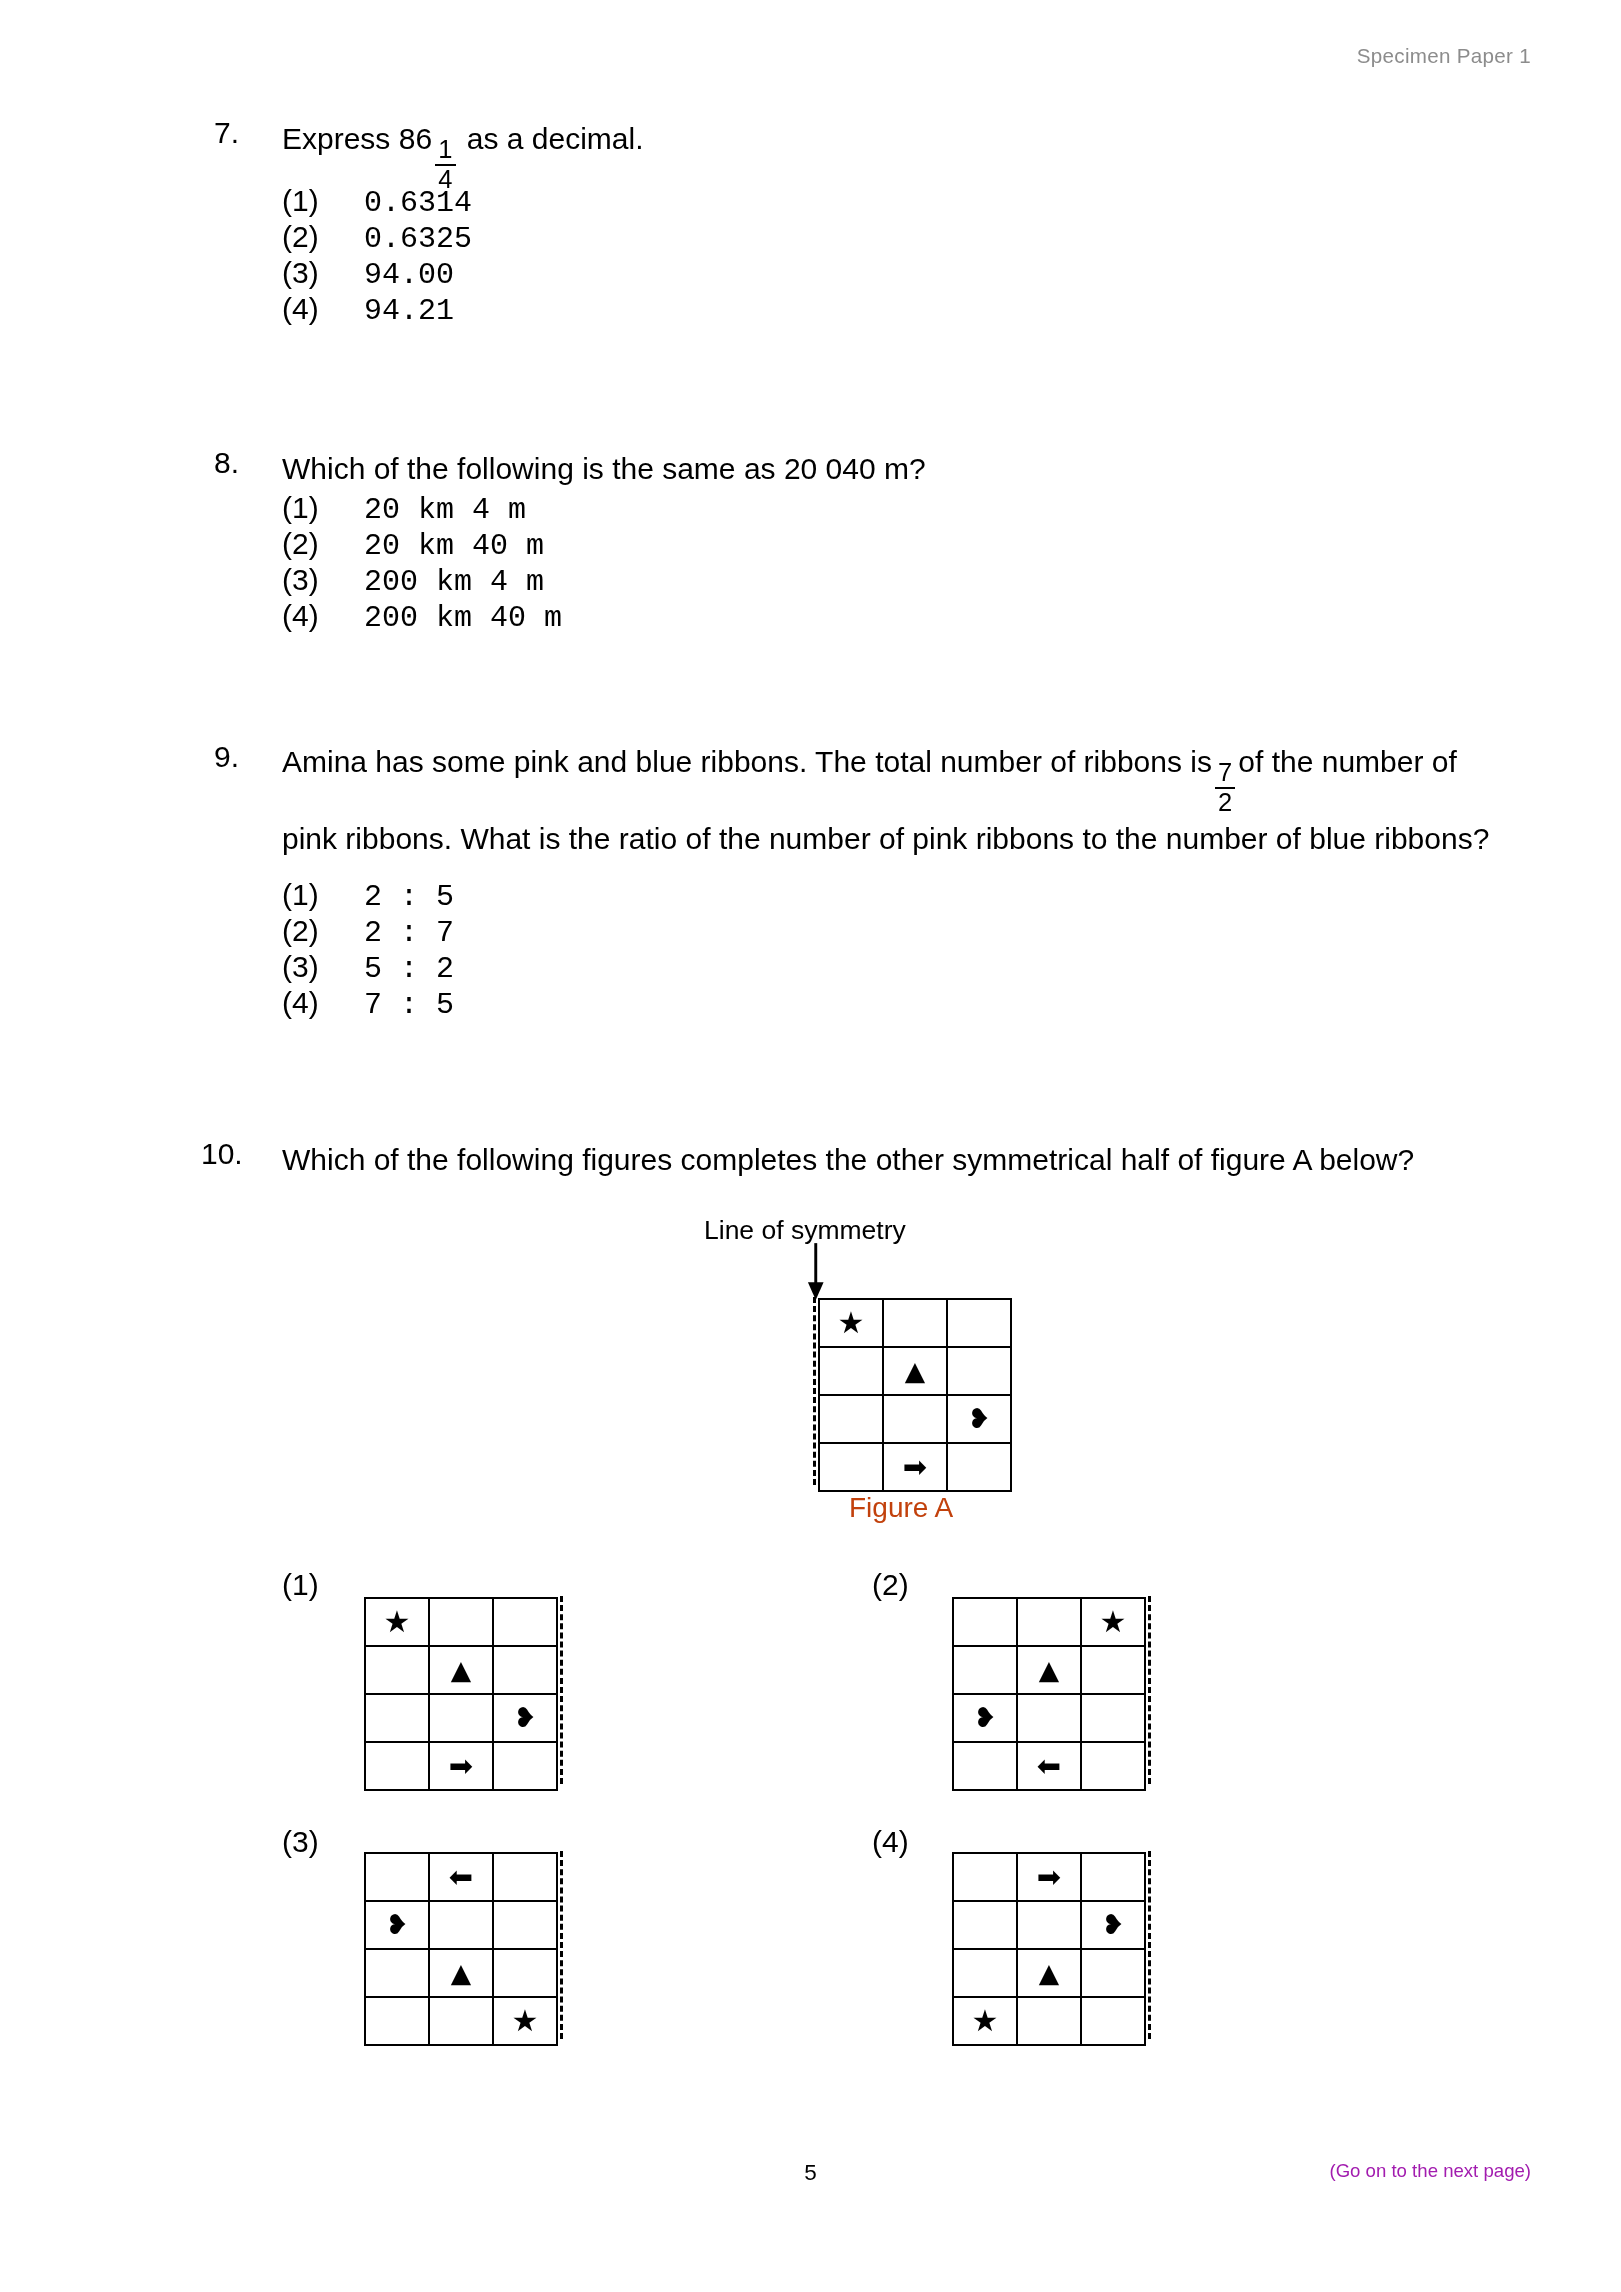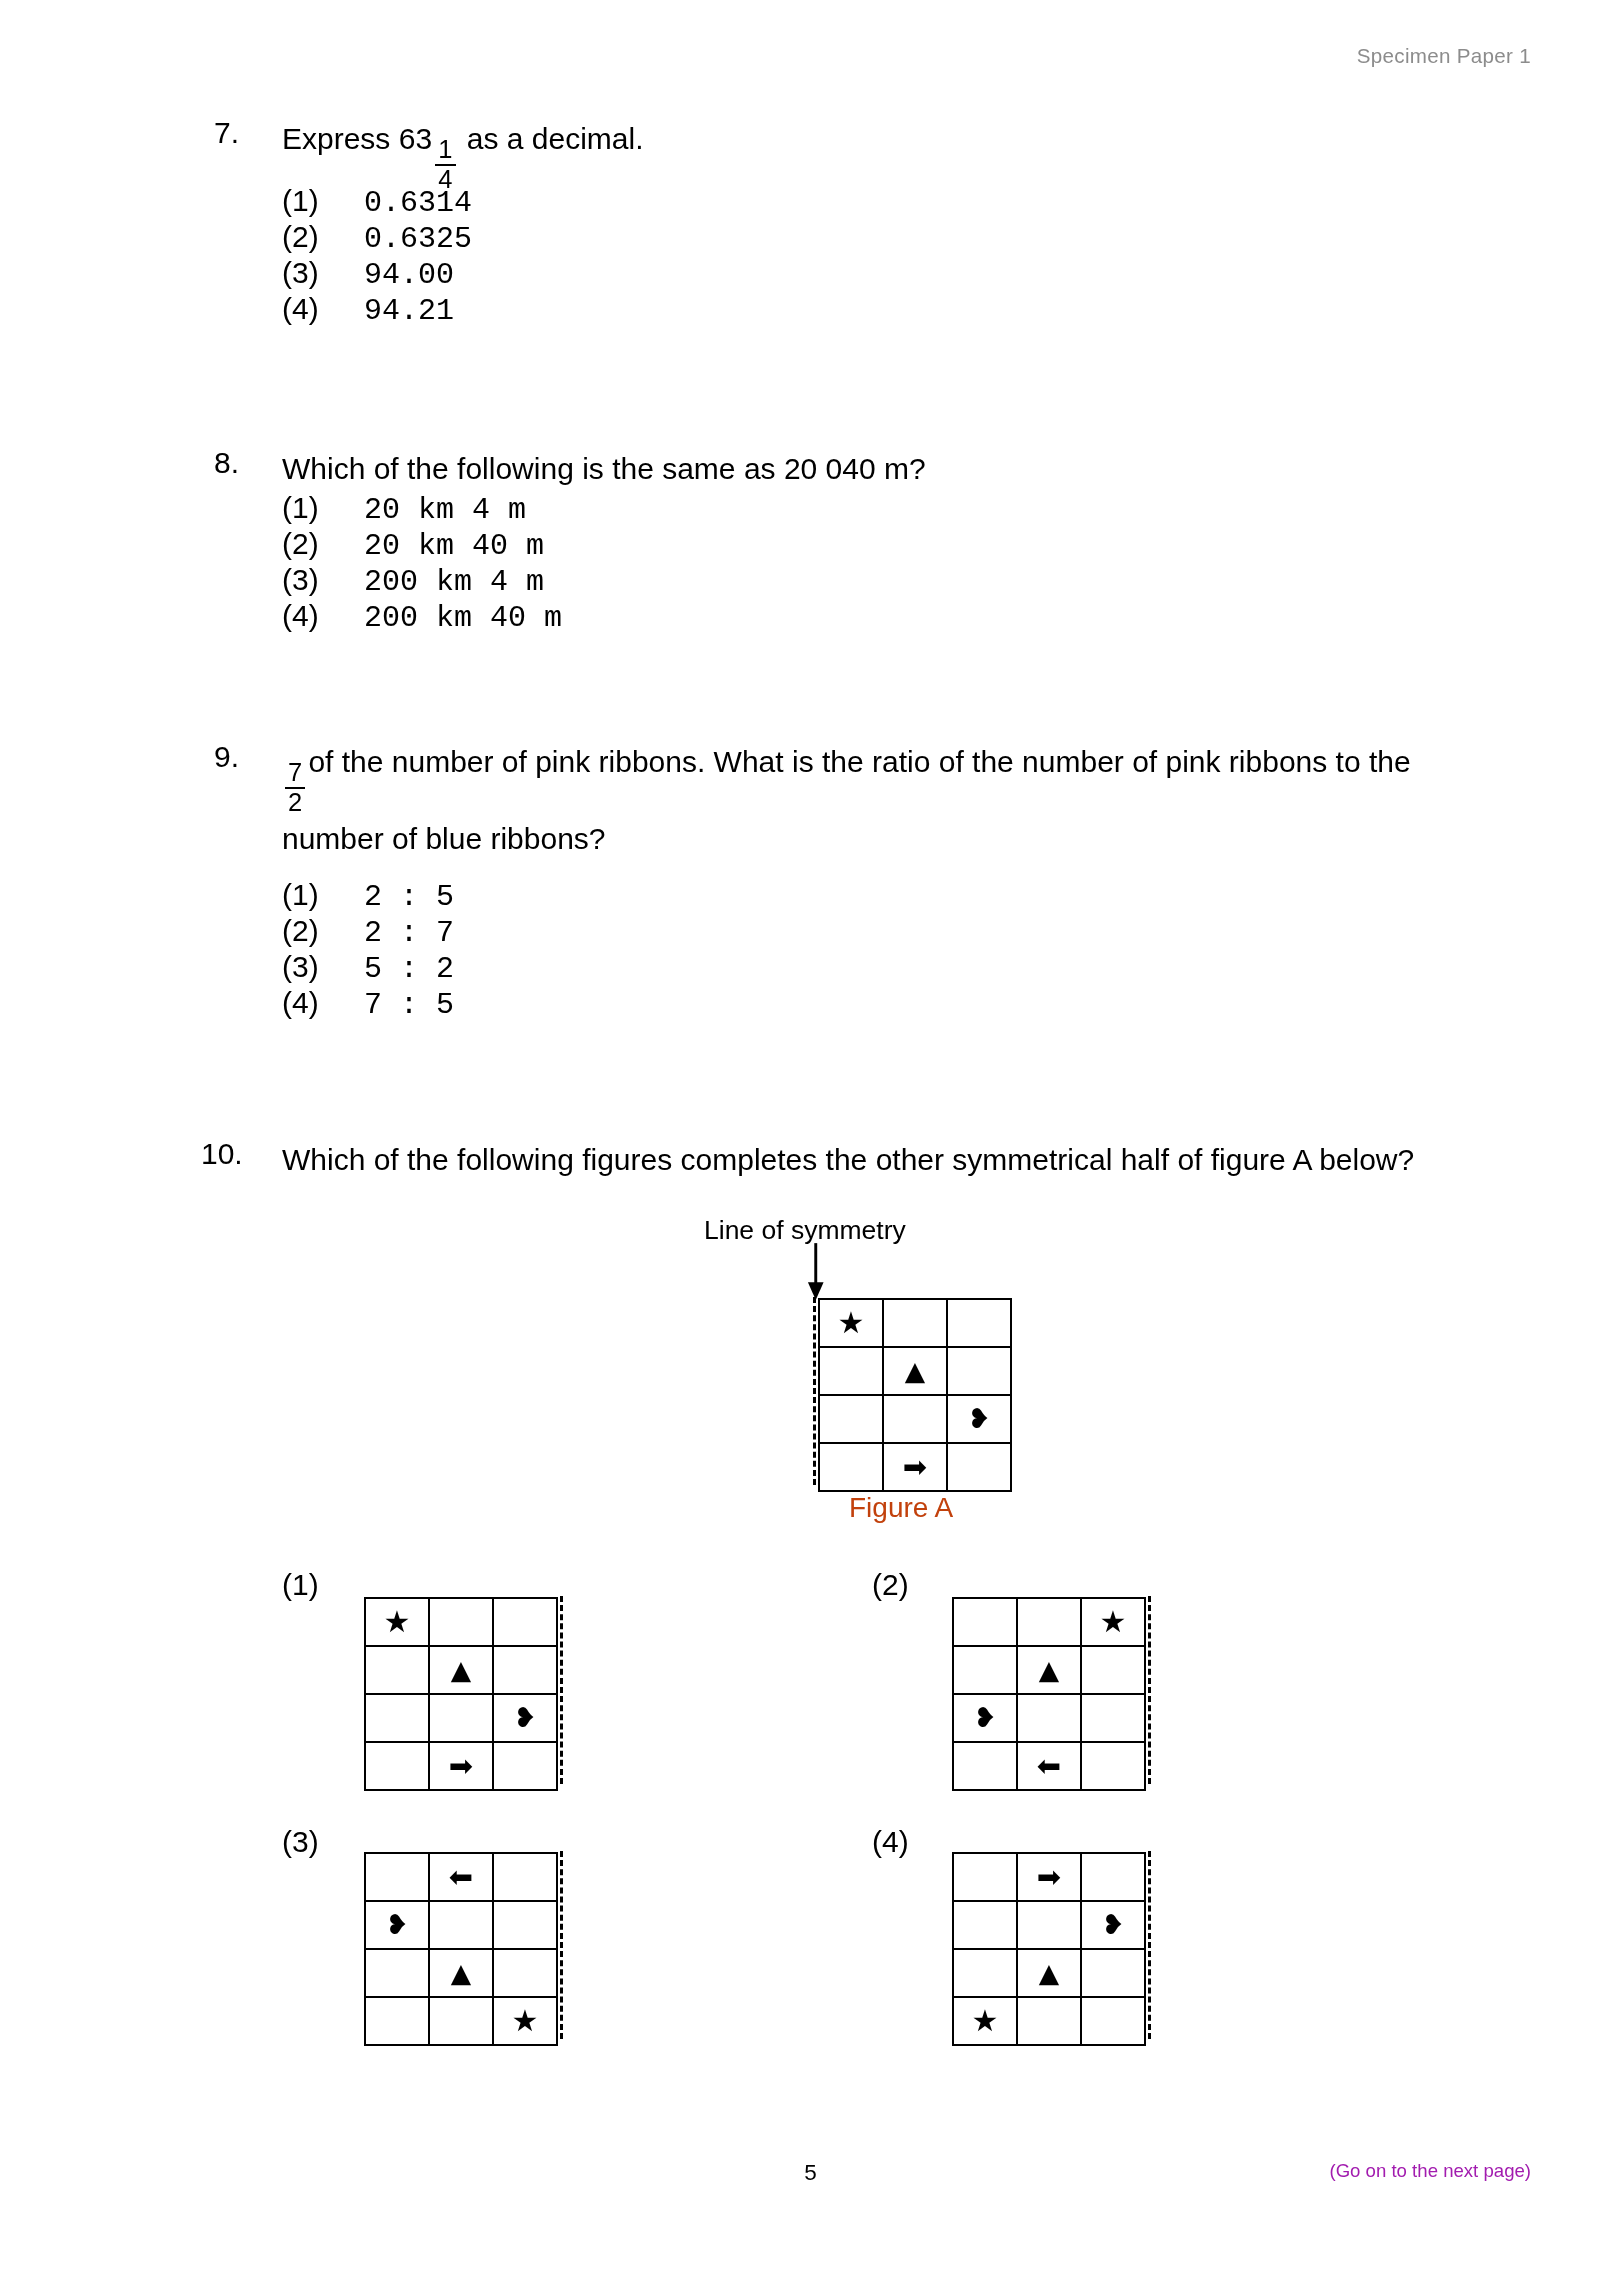--- a/index.html
+++ b/index.html
@@ -194,21 +194,21 @@
 <body>
 
 <div class="page">
 
   <div class="page-header">Specimen Paper 1</div>
 
   <div class="question" style="top:116px;">
     <div class="q-num" style="left:214px; top:0;">7.</div>
     <div class="q-body" style="top:0;">
       <span class="q-stem">
-        <span>Express 63</span><span class="frac">
+        <span>Express 86</span><span class="frac">
             <span class="num">1</span>
             <span class="bar"></span>
             <span class="den">4</span>
           </span><span> as a decimal.</span>
       </span>
     </div>
     <div class="opt-list" style="top:67px;">
       <div class="opt-row">
         <span class="opt-label">(1)</span>
         <span class="opt-text">0.6314</span>
@@ -249,21 +249,21 @@
       <div class="opt-row">
         <span class="opt-label">(4)</span>
         <span class="opt-text">200 km 40 m</span>
       </div>
     </div>
   </div>
 
   <div class="question" style="top:740px;">
     <div class="q-num" style="left:214px; top:0;">9.</div>
     <div class="q-body" style="top:0; width:1220px;">
-      <span class="frac">
+      <span>Amina has some pink and blue ribbons. The total number of ribbons is</span><span class="frac">
           <span class="num">7</span>
           <span class="bar"></span>
           <span class="den">2</span>
         </span><span>of the number of pink ribbons. What is the ratio of the number of pink ribbons to the number of blue ribbons?</span>
     </div>
     <div class="opt-list" style="top:137px;">
       <div class="opt-row">
         <span class="opt-label">(1)</span>
         <span class="opt-text">2 : 5</span>
       </div>

